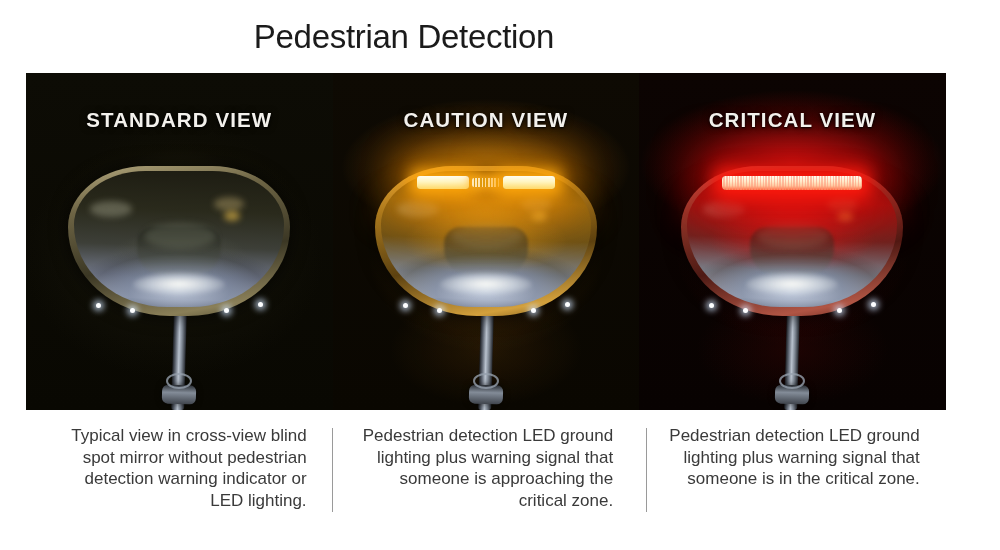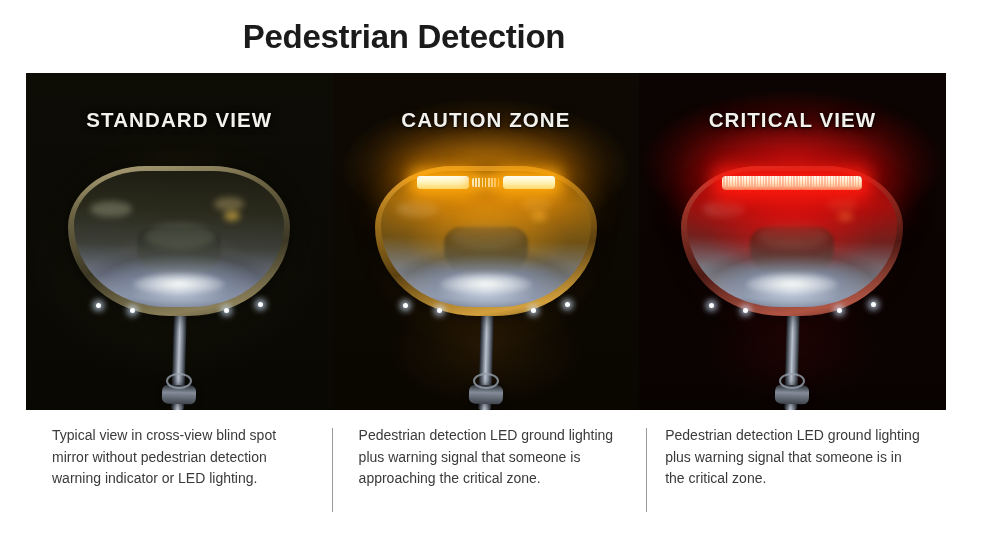--- a/index.html
+++ b/index.html
@@ -10,21 +10,21 @@
     overflow:hidden;
     position:relative;
   }
 
   
   .title{
     position:absolute;
     left:0;top:18px;width:808px;
     text-align:center;
     font-size:33px;
-    font-weight:bold;
+    font-weight:normal;
     color:#1b1b1b;
     letter-spacing:-0.3px;
     font-family:"Liberation Sans", sans-serif;
   }
 
   
   .photo-band{
     position:absolute;
     left:26px;top:73px;
     width:920px;height:337px;
@@ -220,22 +220,22 @@
     position:absolute;
     left:26px;top:425px;
     width:920px;height:110px;
     display:flex;
   }
   .caption-cell{
     position:relative;
     width:306.6px;
     padding:0 26px;
     box-sizing:border-box;
-    text-align:left;
-    font-size:14px;
+    text-align:right;
+    font-size:17px;
     line-height:21.6px;
     color:#3a3a3a;
     font-family:"Liberation Sans", sans-serif;
   }
   .divider{
     position:absolute;
     top:3px;width:1px;height:84px;
     background:#9a9a9a;
   }
   .divider.d1{left:306px;}
@@ -268,21 +268,21 @@
         <div class="rim-led" style="left:190px;bottom:7px;"></div>
       </div>
     </div>
     <div class="pole"></div>
     <div class="clamp-ring"></div>
     <div class="clamp"></div>
   </div>
 
   <div class="panel p-caution">
     <div class="ambient"></div>
-    <div class="panel-label">CAUTION ZONE</div>
+    <div class="panel-label">CAUTION VIEW</div>
     <div class="mirror-wrap">
       <div class="led-halo"></div>
       <div class="mirror-rim"></div>
       <div class="mirror-glass">
         <div class="mount-block"></div>
         <div class="refl refl-a"></div>
         <div class="refl refl-b"></div>
         <div class="refl refl-c"></div>
         <div class="refl refl-d"></div>
         <div class="ground-pool"></div>

